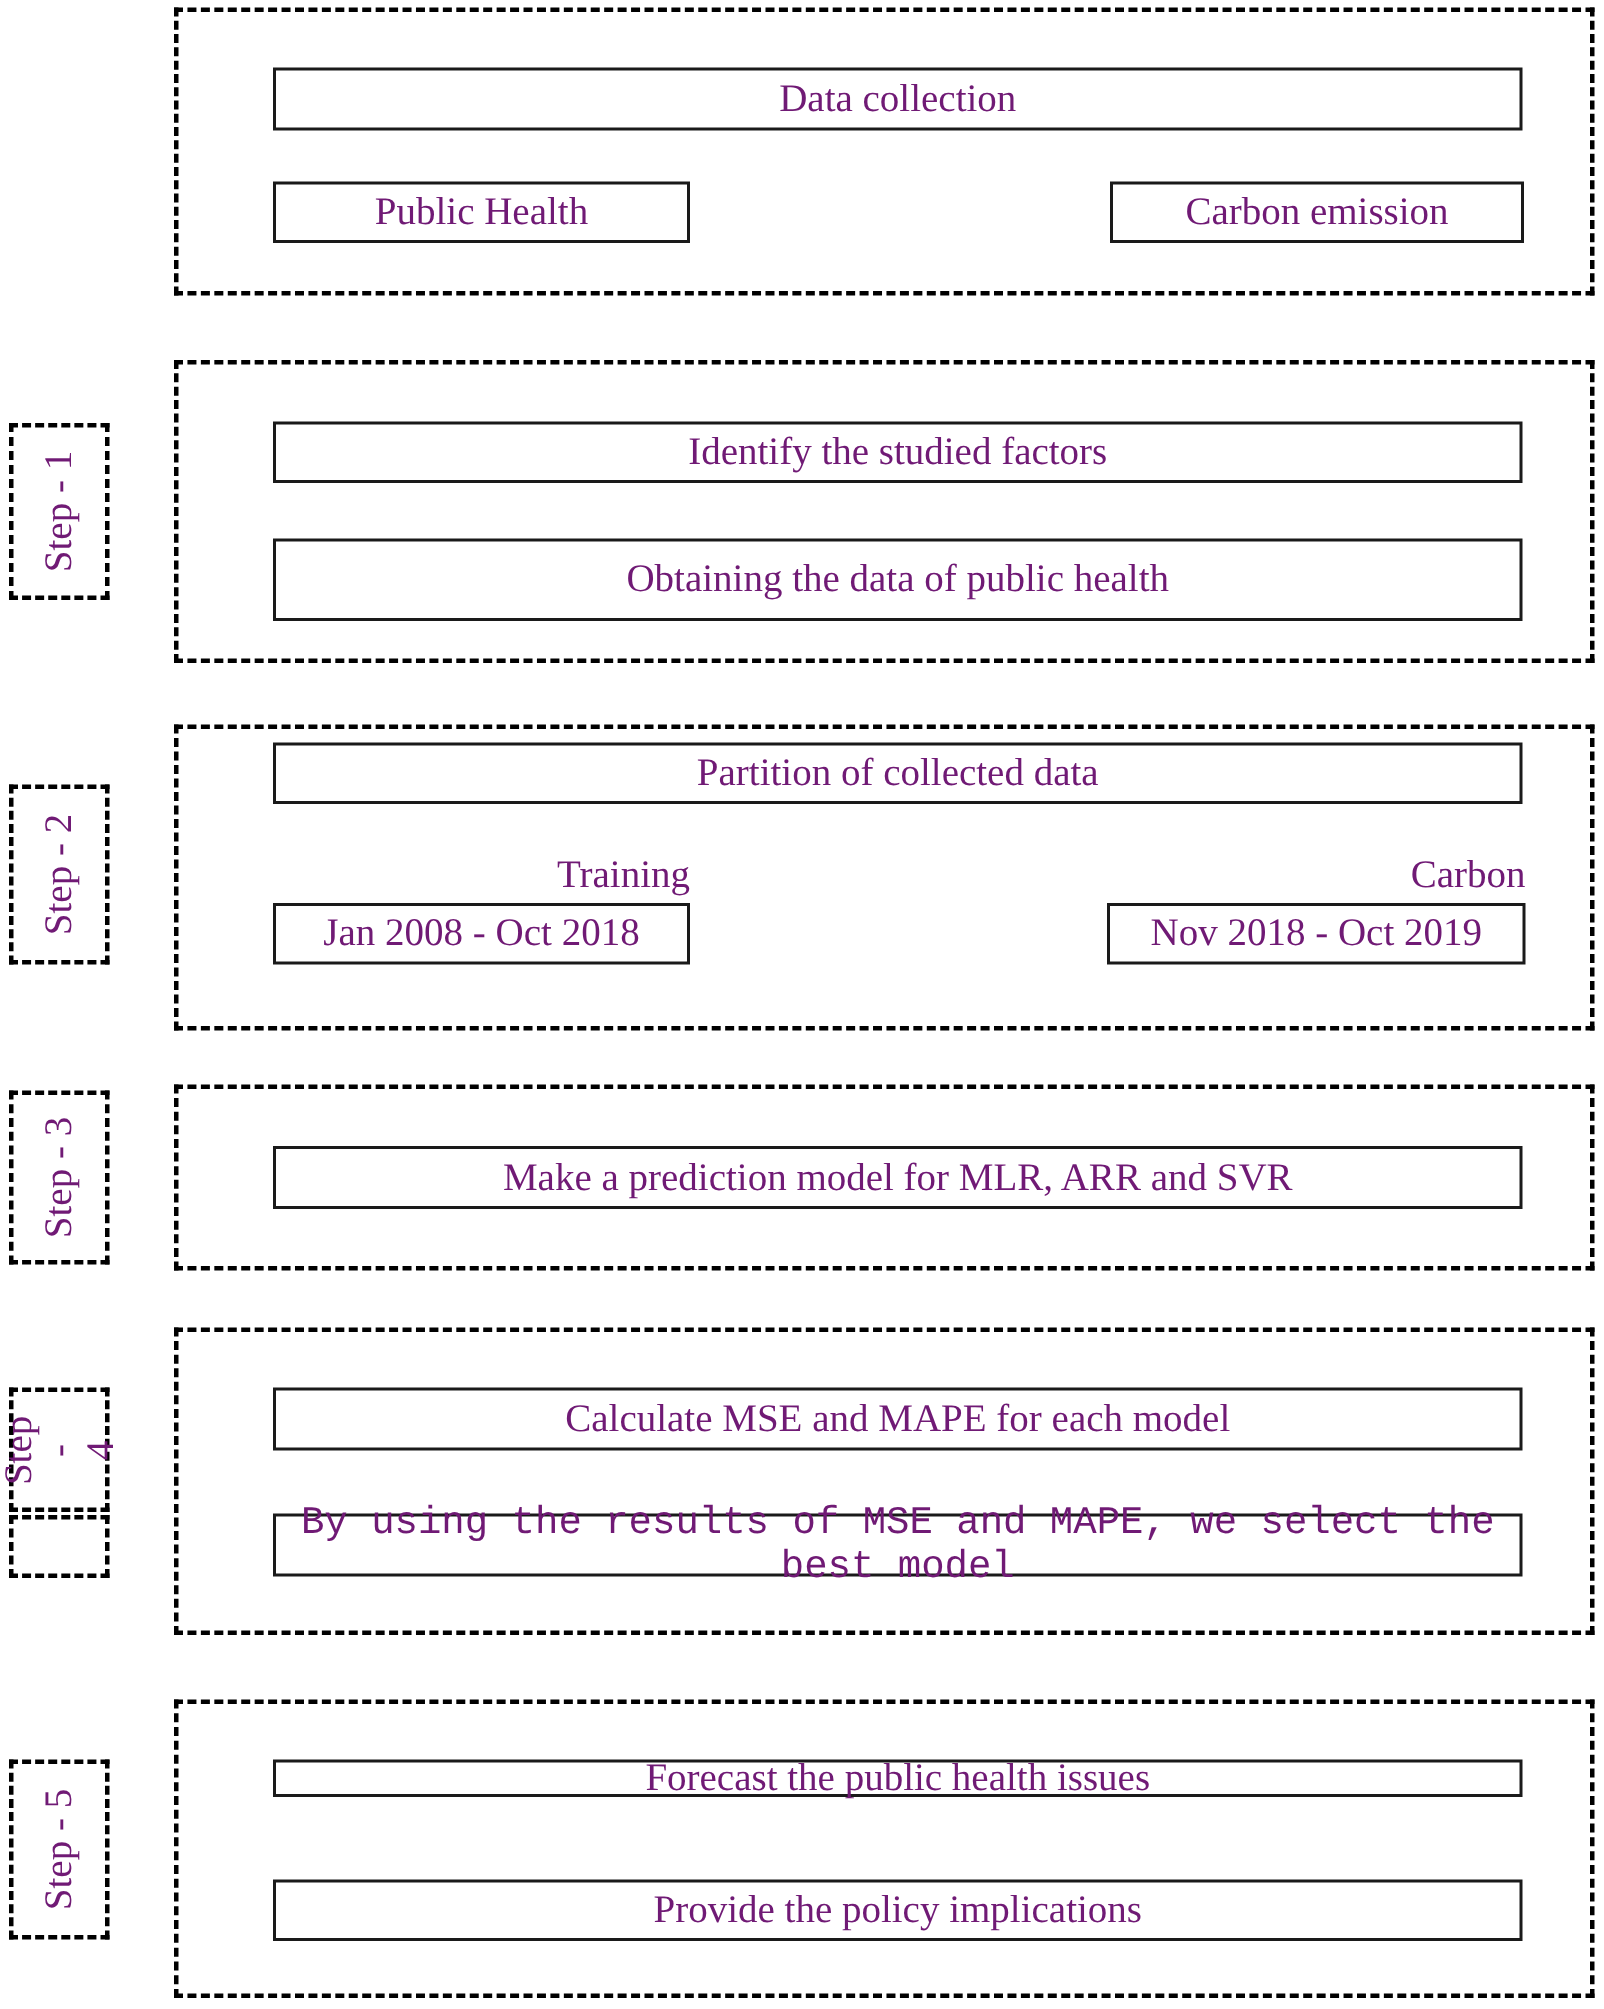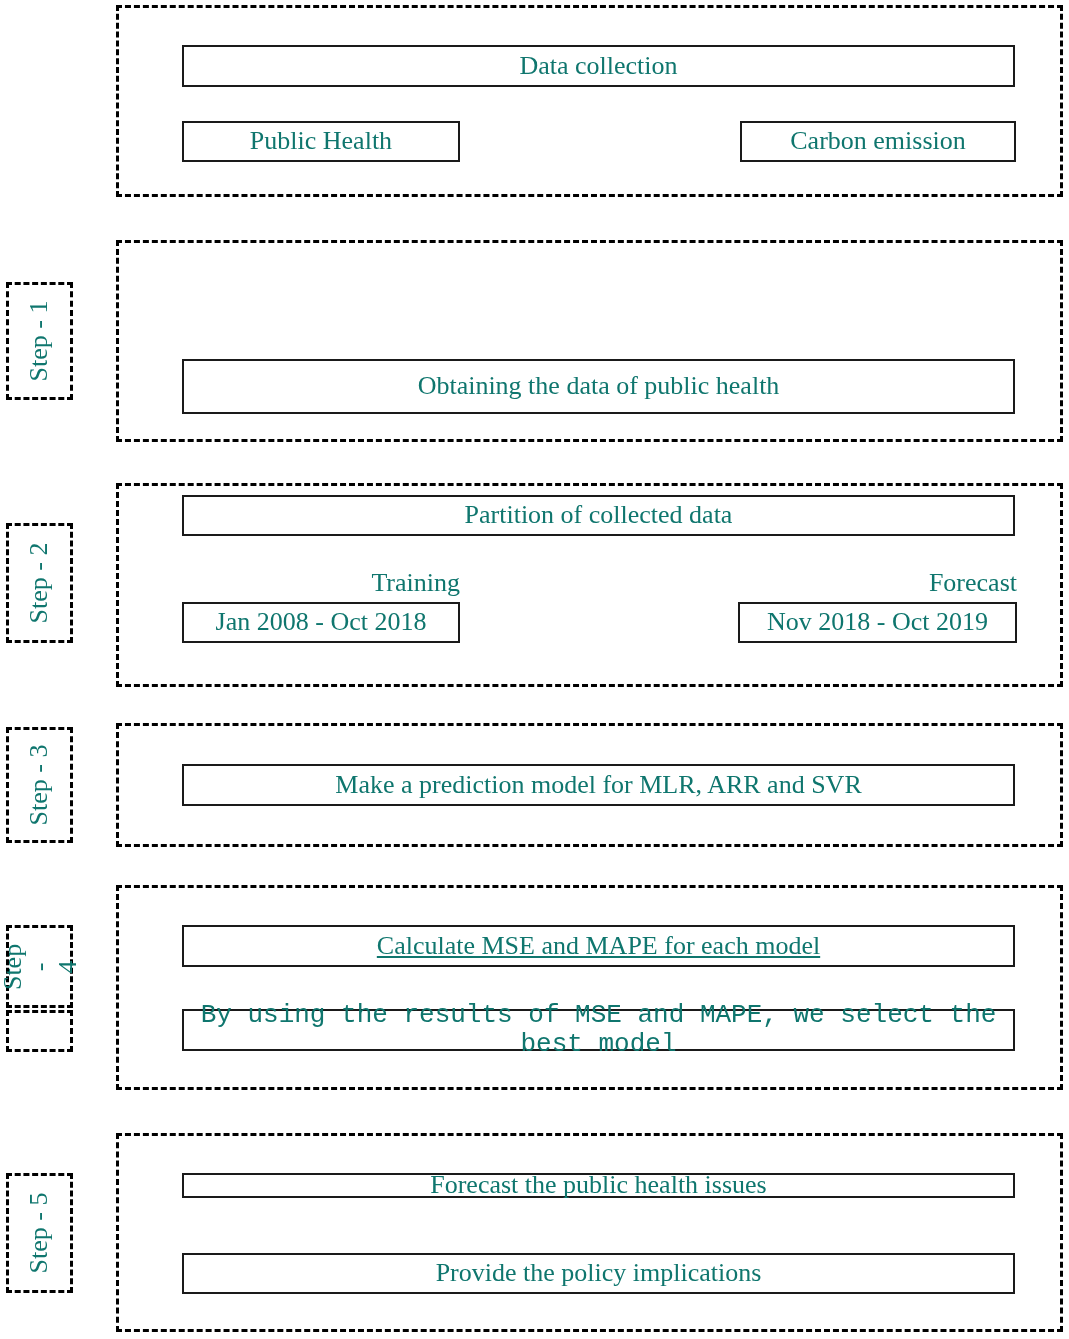--- a/index.html
+++ b/index.html
@@ -6,21 +6,21 @@
     margin: 0;
     padding: 0;
     background: #ffffff;
   }
   .canvas {
     position: relative;
     width: 1069px;
     height: 1339px;
     background: #ffffff;
     font-family: "Liberation Serif", "DejaVu Serif", serif;
-    color: #0f766e;
+    color: #701a75;
     overflow: hidden;
   }
   .dashed-section {
     position: absolute;
     border: 3px dashed #000000;
     box-sizing: border-box;
     background: #ffffff;
   }
   .step-label-box {
     position: absolute;
@@ -84,20 +84,23 @@
   <div class="solid-box" style="left:740px; top:121px; width:276px; height:41px;">
     <span>Carbon emission</span>
   </div>
 
   <div class="dashed-section" style="left:116px; top:240px; width:947px; height:202px;"></div>
 
   <div class="step-label-box" style="top:282px; height:118px;">
     <span class="rot-text">Step - 1</span>
   </div>
 
+  <div class="solid-box" style="left:182px; top:281px; width:833px; height:41px;">
+    <span>Identify the studied factors</span>
+  </div>
 
   <div class="solid-box" style="left:182px; top:359px; width:833px; height:55px;">
     <span>Obtaining the data of public health</span>
   </div>
 
   <div class="dashed-section" style="left:116px; top:483px; width:947px; height:204px;"></div>
 
   <div class="step-label-box" style="top:523px; height:120px;">
     <span class="rot-text">Step - 2</span>
   </div>
@@ -105,21 +108,21 @@
   <div class="solid-box" style="left:182px; top:495px; width:833px; height:41px;">
     <span>Partition of collected data</span>
   </div>
 
   <div class="free-text" style="left:182px; top:569px; width:278px;">Training</div>
 
   <div class="solid-box" style="left:182px; top:602px; width:278px; height:41px;">
     <span>Jan 2008 - Oct 2018</span>
   </div>
 
-  <div class="free-text" style="left:738px; top:569px; width:279px;">Forecast</div>
+  <div class="free-text" style="left:738px; top:569px; width:279px;">Carbon</div>
 
   <div class="solid-box" style="left:738px; top:602px; width:279px; height:41px;">
     <span>Nov 2018 - Oct 2019</span>
   </div>
 
   <div class="dashed-section" style="left:116px; top:723px; width:947px; height:124px;"></div>
 
   <div class="step-label-box" style="top:727px; height:116px;">
     <span class="rot-text">Step - 3</span>
   </div>
@@ -129,21 +132,21 @@
   </div>
 
   <div class="dashed-section" style="left:116px; top:885px; width:947px; height:205px;"></div>
 
   <div class="step-label-box" style="top:925px; height:83px;">
     <span class="rot-text-wrap"><span>Step -</span><br><span>4</span></span>
   </div>
 
   <div class="step-label-box" style="top:1010px; height:42px;"></div>
 
-  <div class="solid-box" style="left:182px; top:925px; width:833px; height:42px;text-decoration:underline;">
+  <div class="solid-box" style="left:182px; top:925px; width:833px; height:42px;">
     <span>Calculate MSE and MAPE for each model</span>
   </div>
 
   <div class="solid-box" style="left:182px; top:1009px; width:833px; height:42px;font-family:Liberation Mono, monospace;">
     <span>By using the results of MSE and MAPE, we select the best model</span>
   </div>
 
   <div class="dashed-section" style="left:116px; top:1133px; width:947px; height:199px;"></div>
 
   <div class="step-label-box" style="top:1173px; height:120px;">

